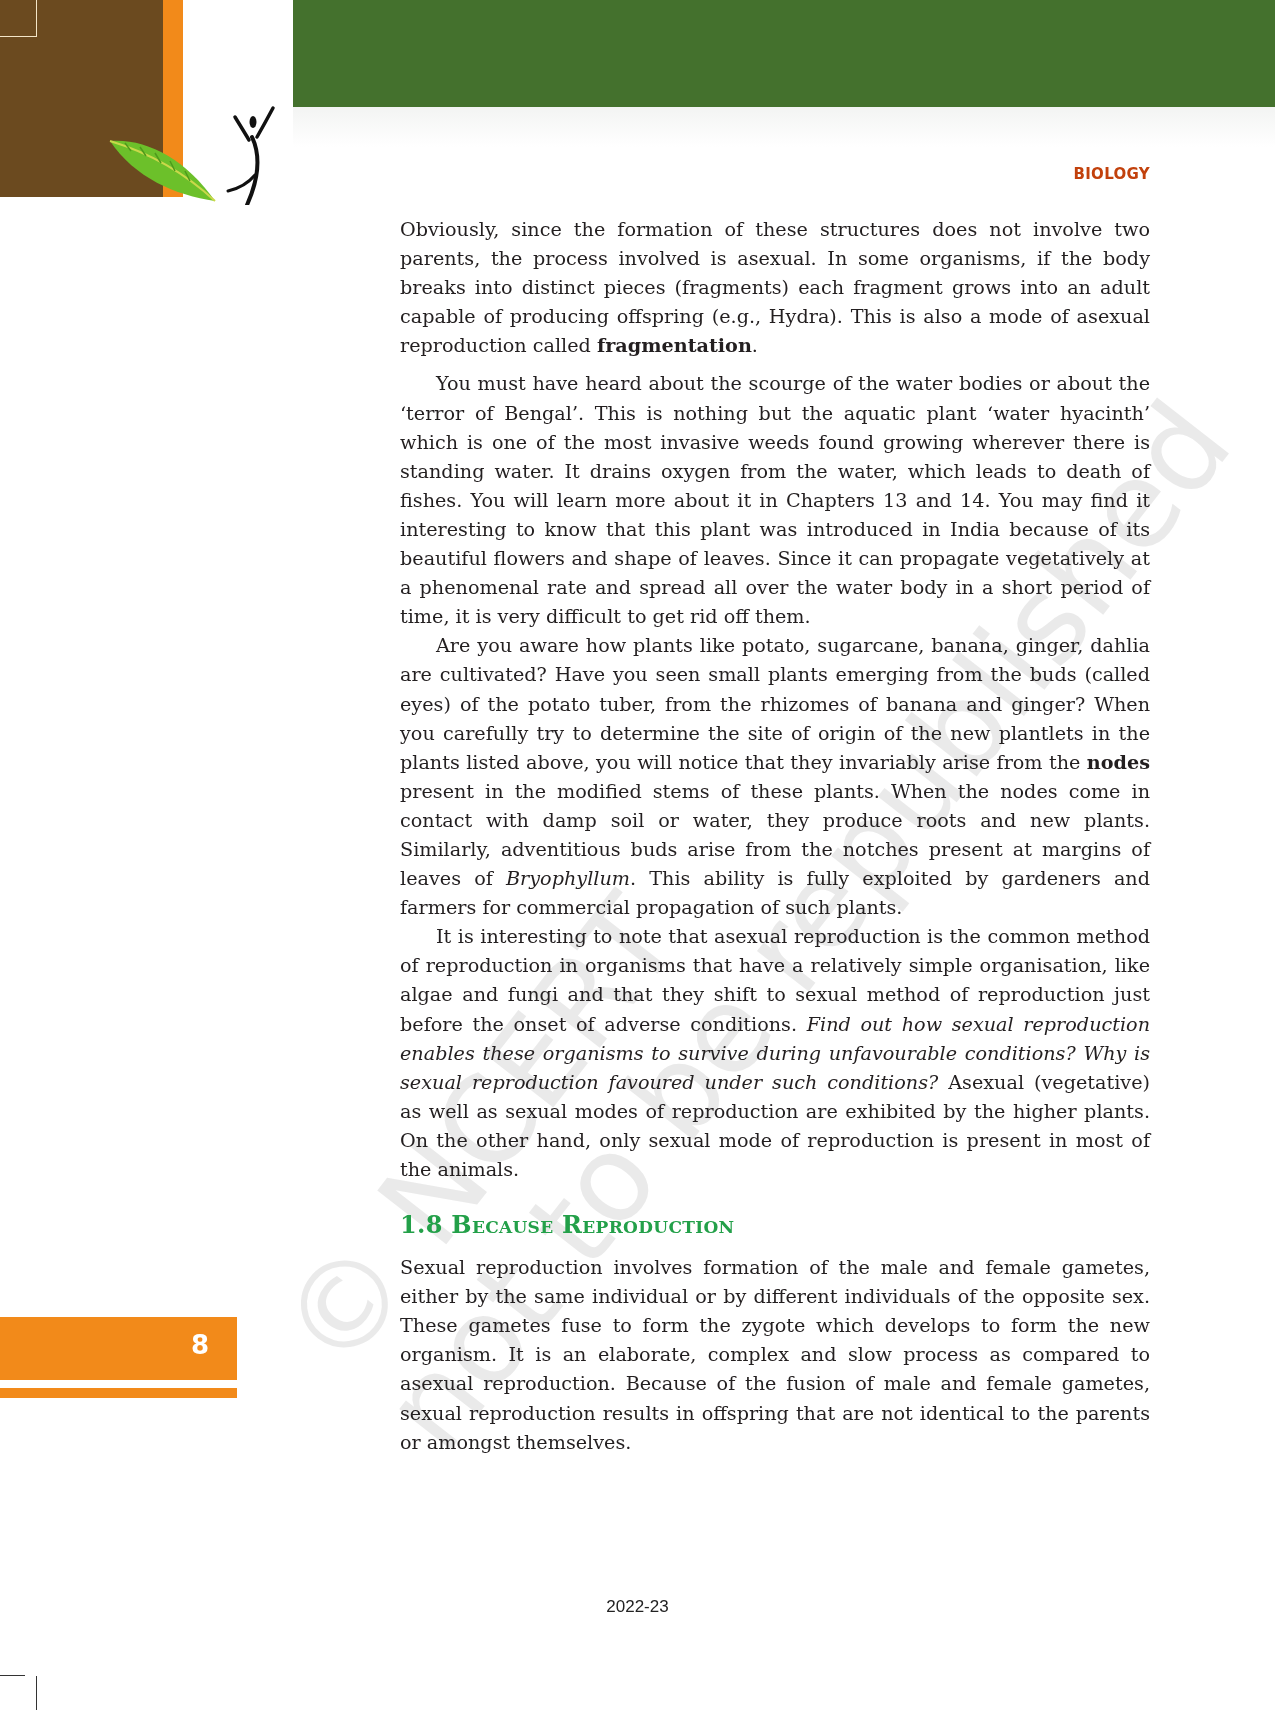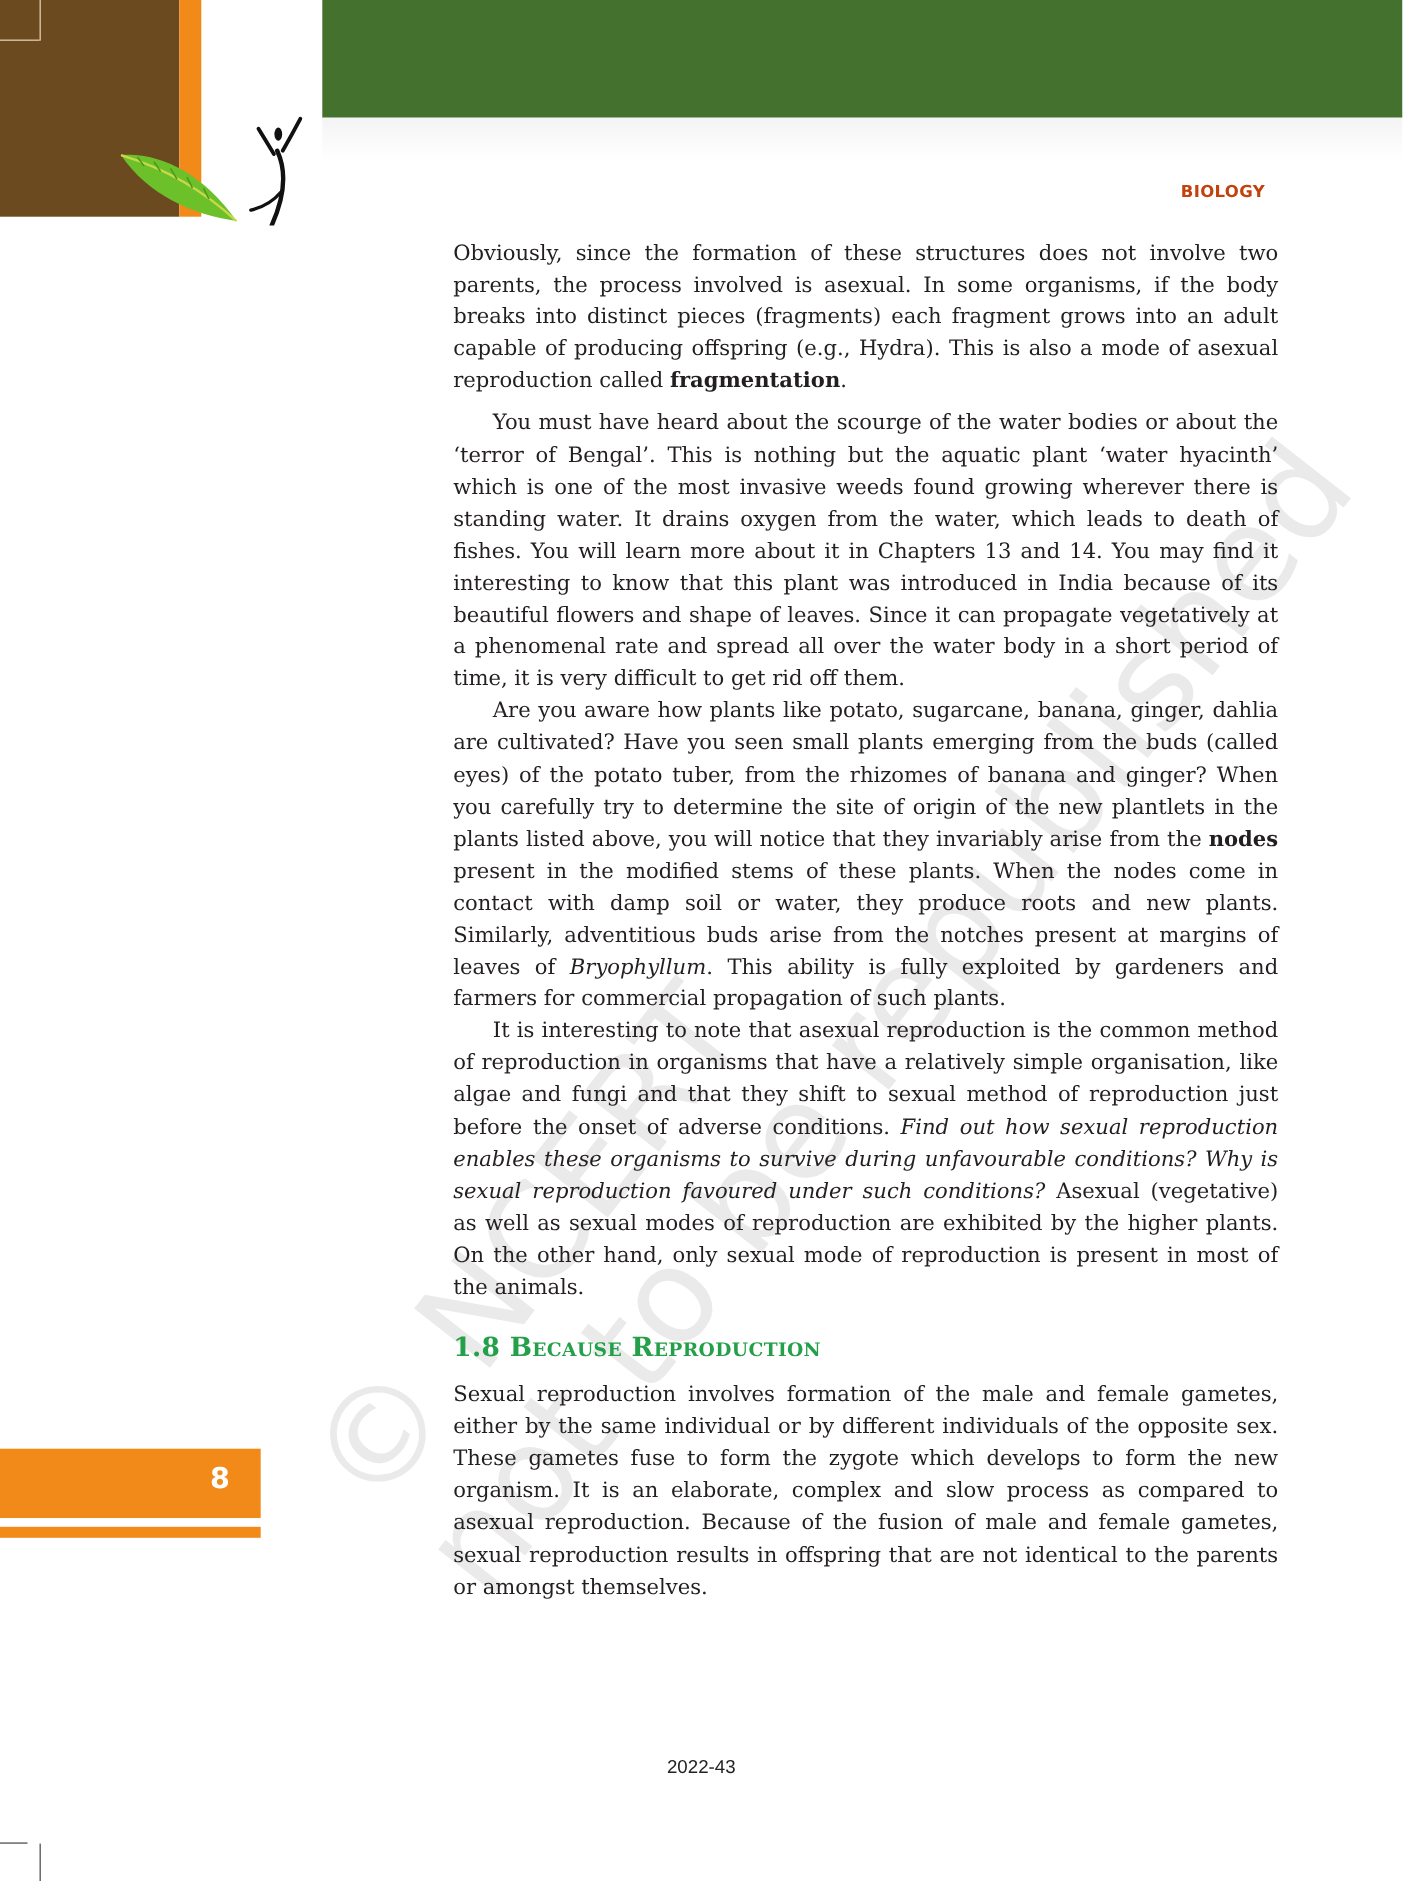--- a/index.html
+++ b/index.html
@@ -18,21 +18,21 @@
     background:linear-gradient(#f3f4f3,#ffffff); }
   .leaf { position:absolute; left:105px; top:133px; width:120px; height:70px; }
   .figure { position:absolute; left:225px; top:105px; width:55px; height:100px; }
   .running-head {
     position:absolute; left:1050px; top:165px; width:100px; text-align:right;
     font-family:"DejaVu Sans", sans-serif; font-weight:bold; font-size:15px; color:#c2410c;
     letter-spacing:0.3px;
   }
   .content {
     position:absolute; left:400px; top:215px; width:750px;
-    font-size:19.2px; line-height:29.1px; text-align:justify;margin-left:12px;
+    font-size:19.2px; line-height:29.1px; text-align:justify;
   }
   .content p { margin:0; }
   .content p.indent { text-indent:36px; }
   .content p.gap { margin-top:9px; }
   .section-heading {
     margin:24px 0 11px 0; color:#23a049; font-weight:bold; font-size:24px; line-height:34px;
     font-variant:small-caps; letter-spacing:0.3px;
   }
   .section-heading .num { font-variant:normal; }
   b { font-weight:bold; }
@@ -98,16 +98,16 @@
   <div class="section-heading"><span class="num">1.8</span> <span>Because Reproduction</span></div>
 
   <p>Sexual reproduction involves formation of the male and female gametes, either by the same individual or by different individuals of the opposite sex. These gametes fuse to form the zygote which develops to form the new organism. It is an elaborate, complex and slow process as compared to asexual reproduction. Because of the fusion of male and female gametes, sexual reproduction results in offspring that are not identical to the parents or amongst themselves.</p>
 
 </div>
 
 <div class="page-tab"></div>
 <div class="page-tab-stripe"></div>
 <div class="page-number">8</div>
 
-<div class="footer-year">2022-43</div>
+<div class="footer-year">2022-23</div>
 
 <div class="crop-mark-bl-h"></div>
 <div class="crop-mark-bl-v"></div>
 
 </body></html>

